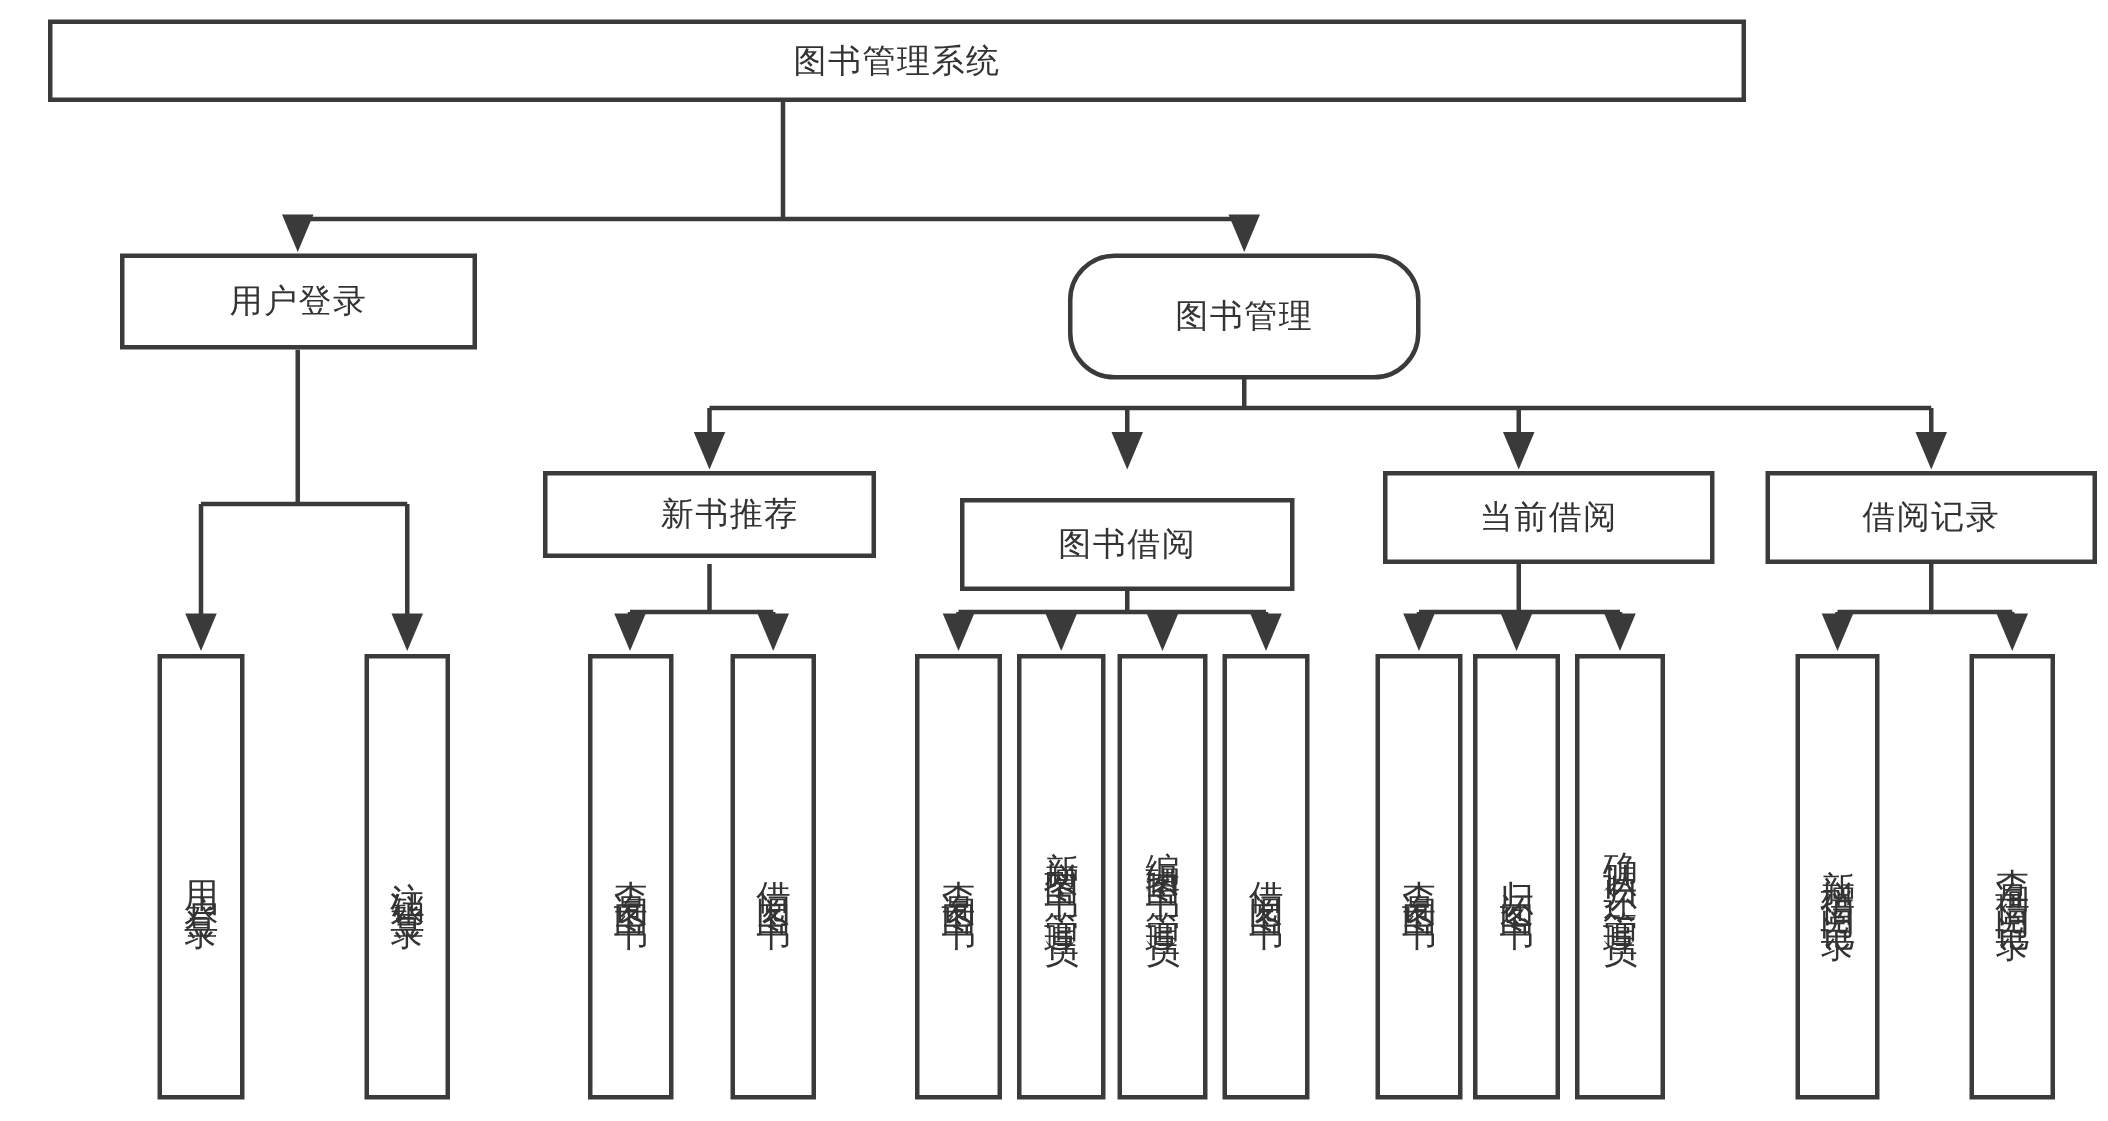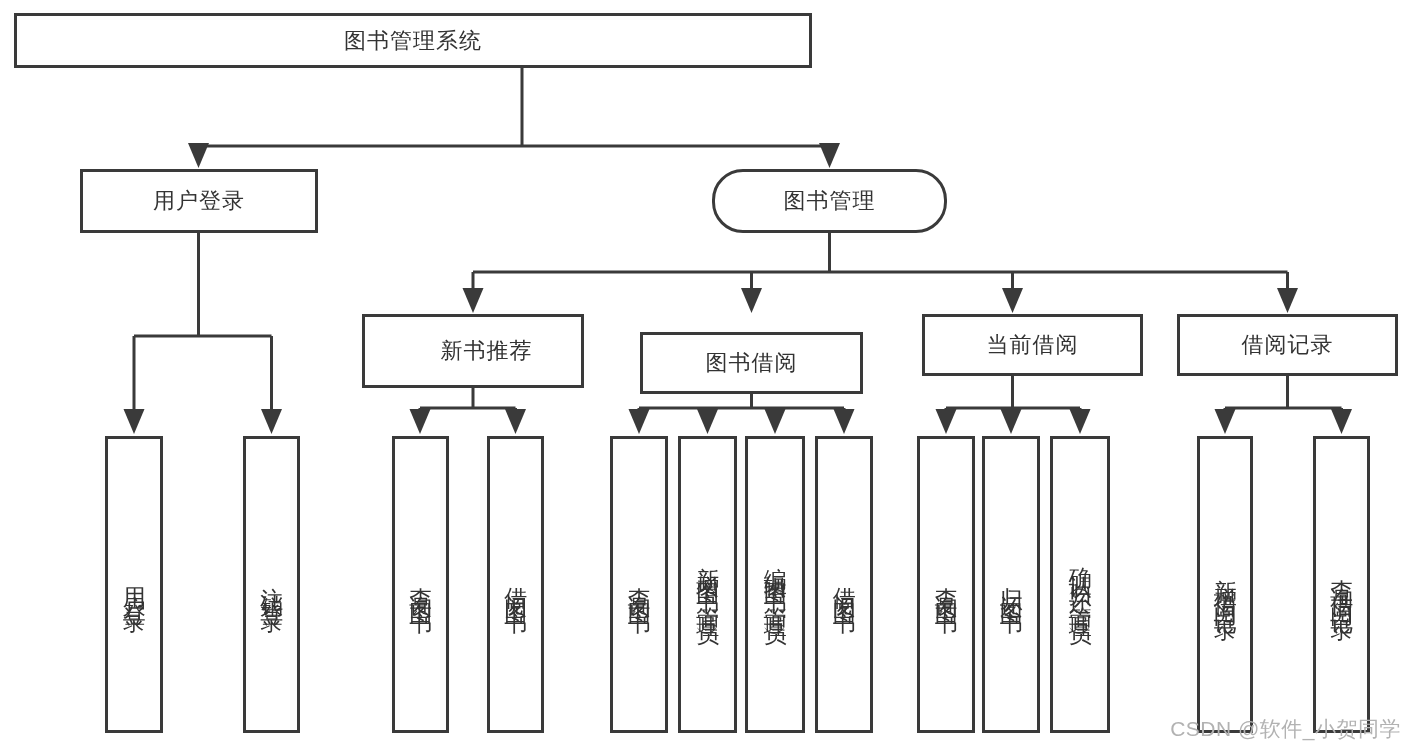--- a/index.html
+++ b/index.html
@@ -40,26 +40,26 @@
   .v {
     writing-mode: vertical-rl;
     text-orientation: mixed;
     font-size: 23px;
     line-height: 1.1;
     letter-spacing: 8px;
     top: 436px;
     height: 297px;
   }
   
-  #n-root  { left: 14px;   top: 13px;  width: 798px; height: 55px; }
+  #n-root  { left: 32px;   top: 13px;  width: 1132px; height: 55px; }
   
   #n-l2-0  { left: 80px;   top: 169px; width: 238px;  height: 64px; }
-  #n-l2-1  { left: 712px;  top: 169px; width: 235px;  height: 64px; border-radius: 31px; }
+  #n-l2-1  { left: 712px;  top: 169px; width: 235px;  height: 84px; border-radius: 31px; }
   
-  #n-l3-0  { left: 362px;  top: 314px; width: 222px;  height: 74px; padding-left: 27px; }
+  #n-l3-0  { left: 362px;  top: 314px; width: 222px;  height: 58px; padding-left: 27px; }
   #n-l3-1  { left: 640px;  top: 332px; width: 223px;  height: 62px; }
   #n-l3-2  { left: 902px;  top: 314px; width: 221px;  height: 62px; margin-left: 20px; }
   #n-l3-3  { left: 1177px; top: 314px; width: 221px;  height: 62px; }
   
   #n-v-0  { left: 105px;  width: 58px; }
   #n-v-1  { left: 243px;  width: 57px; }
   #n-v-2  { left: 392px;  width: 57px; }
   #n-v-3  { left: 487px;  width: 57px; }
   #n-v-4  { left: 610px;  width: 58px; }
   #n-v-5  { left: 678px;  width: 59px; }
@@ -157,14 +157,13 @@
   <div class="node v" id="n-v-6">编辑图书（管理员）</div>
   <div class="node v" id="n-v-7">借阅图书</div>
 
   <div class="node v" id="n-v-8">查询图书</div>
   <div class="node v" id="n-v-9">归还图书</div>
   <div class="node v" id="n-v-10">确认归还（管理员）</div>
 
   <div class="node v" id="n-v-11">新增借阅记录</div>
   <div class="node v" id="n-v-12">查询借阅记录</div>
 
-  <div id="watermark">CSDN @软件_小贺同学</div>
 </div>
 
 </body></html>

